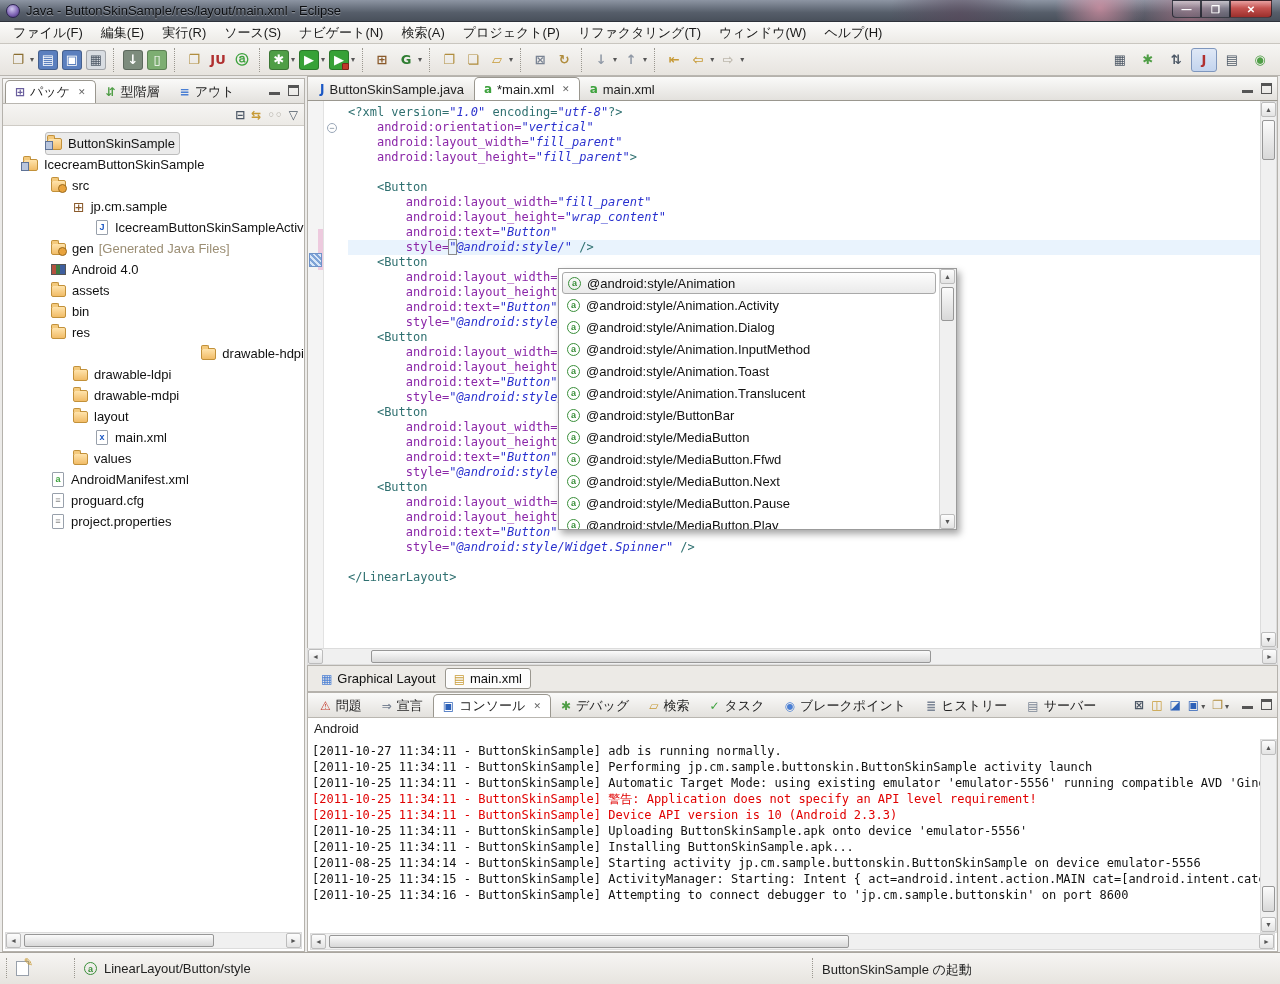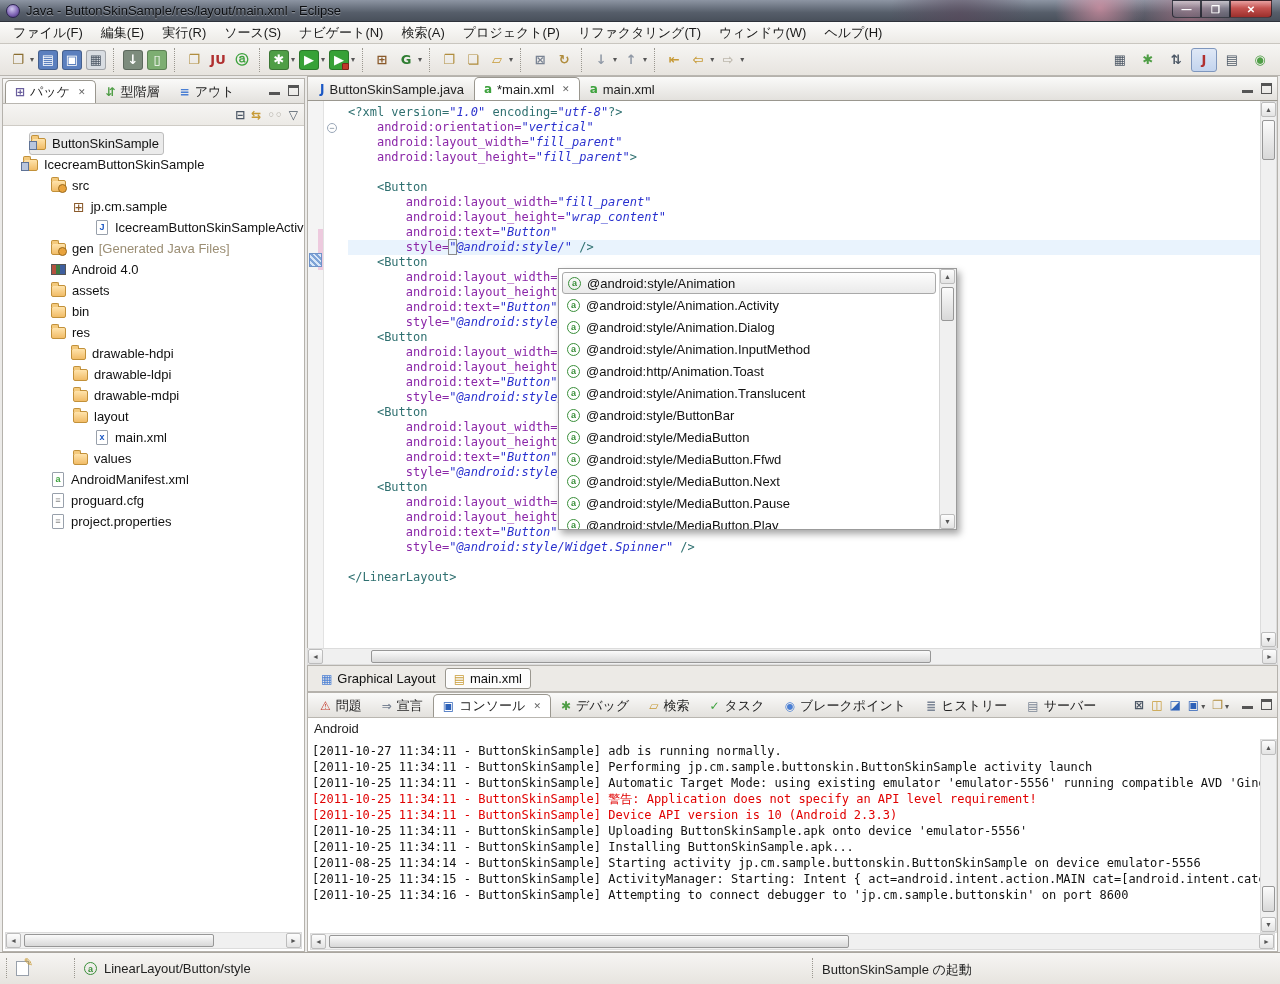--- a/index.html
+++ b/index.html
@@ -298,21 +298,21 @@
         <span class="mm-max"></span>
       </span>
     </div>
     <div class="view-toolbar">
         <span class="vicon" style="color: rgb(77, 88, 102);">⊟</span>
         <span class="vicon" style="color: rgb(199, 154, 54);">⇆</span>
         <span class="vicon" style="color: rgb(176, 172, 164);">◦◦</span>
         <span class="vicon" style="color: rgb(77, 88, 102);">▽</span>
       </div>
     <div class="tree">
-        <div class="trow" style="padding-left: 26px; text-align: center;">
+        <div class="trow" style="padding-left: 42px; text-align: center;">
           <span class="lblwrap sel">
             <span class="fol project"></span>
             <span>ButtonSkinSample</span>
           </span>
         </div>
         <div class="trow" style="padding-left: 20px;">
           <span class="lblwrap">
             <span class="fol project-open"></span>
             <span>IcecreamButtonSkinSample</span>
           </span>
@@ -359,21 +359,21 @@
             <span class="fol folder-link"></span>
             <span>bin</span>
           </span>
         </div>
         <div class="trow" style="padding-left: 48px;">
           <span class="lblwrap">
             <span class="fol folder-link"></span>
             <span>res</span>
           </span>
         </div>
-        <div class="trow" style="padding-left: 68px;">
+        <div class="trow" style="padding-left: 68px; justify-content: flex-end;">
           <span class="lblwrap">
             <span class="fol folder"></span>
             <span>drawable-hdpi</span>
           </span>
         </div>
         <div class="trow" style="padding-left: 70px;">
           <span class="lblwrap">
             <span class="fol folder"></span>
             <span>drawable-ldpi</span>
           </span>
@@ -502,21 +502,21 @@
           <div class="prow">
             <span class="a-ic">a</span>
             <span>@android:style/Animation.Dialog</span>
           </div>
           <div class="prow">
             <span class="a-ic">a</span>
             <span>@android:style/Animation.InputMethod</span>
           </div>
           <div class="prow">
             <span class="a-ic">a</span>
-            <span>@android:http/Animation.Toast</span>
+            <span>@android:style/Animation.Toast</span>
           </div>
           <div class="prow">
             <span class="a-ic">a</span>
             <span>@android:style/Animation.Translucent</span>
           </div>
           <div class="prow">
             <span class="a-ic">a</span>
             <span>@android:style/ButtonBar</span>
           </div>
           <div class="prow">

